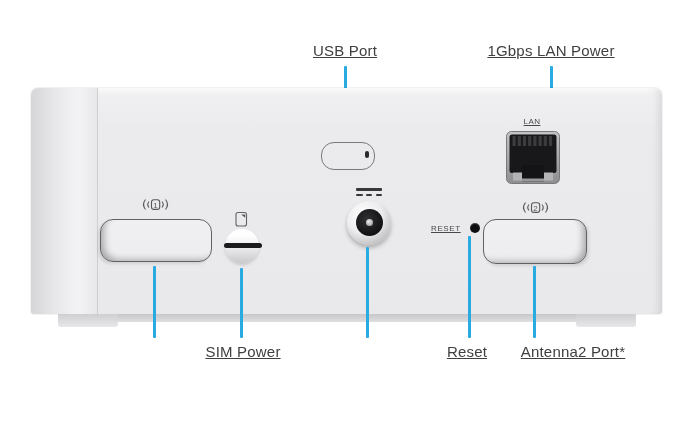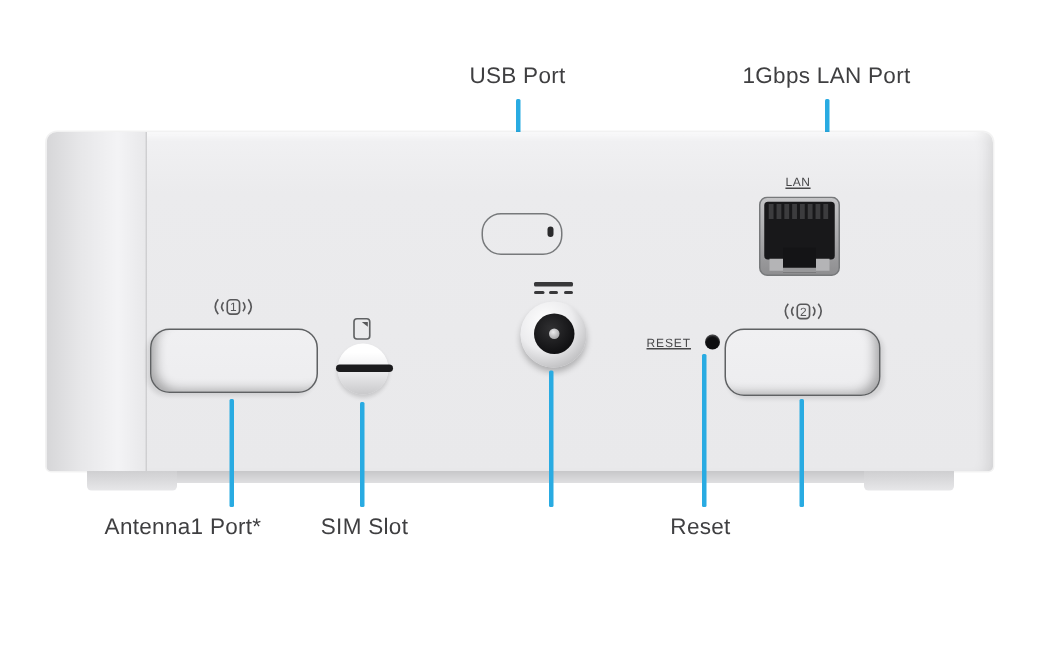--- a/index.html
+++ b/index.html
@@ -2,21 +2,21 @@
 <html style="--accent: #29ABE2; --label-text: #3F3F41; --device-text: #48484A;"><head>
 <meta charset="utf-8">
 <style>
   html,body{margin:0;padding:0;background:#ffffff;}
   .canvas{
     position:relative;width:693px;height:436px;background:#ffffff;overflow:hidden;
     font-family:"Liberation Sans",sans-serif;
   }
   .callout-label{
     position:absolute;transform:translateX(-50%);white-space:nowrap;
-    font-size:15px;color:var(--label-text,#3f3f41);letter-spacing:.2px;
+    font-size:15px;color:var(--label-text,#3f3f41);letter-spacing:.2px;text-decoration:underline;
   }
   .leader{position:absolute;width:3px;background:var(--accent,#29ABE2);border-radius:1px;}
 
   
   .device-body{
     position:absolute;left:31px;top:88px;width:631px;height:226px;
     background:linear-gradient(180deg,#f1f1f3 0%,#ebebed 18%,#e9e9eb 100%);
     border-radius:7px 7px 3px 3px;
     box-shadow:0 0 0 1px rgba(0,0,0,0.05), inset -9px 0 10px -7px rgba(0,0,0,0.12), inset 0 8px 6px -6px rgba(255,255,255,0.9);
   }
@@ -93,21 +93,21 @@
   .usb-notch{
     position:absolute;left:365px;top:151px;width:4px;height:7px;border-radius:2px;background:#2a2a2c;
   }
 </style>
 </head>
 <body>
 
 <div class="canvas">
 
   <div class="callout-label" style="left:345px;top:42px;">USB Port</div>
-  <div class="callout-label" style="left:551px;top:42px;">1Gbps LAN Port</div>
+  <div class="callout-label" style="left:551px;top:42px;">1Gbps LAN Power</div>
 
   <div class="leader" style="left:344px;top:66px;height:69px;"></div>
   <div class="leader" style="left:550px;top:66px;height:46px;"></div>
 
   <div class="device-body">
     <div class="device-left-face"></div>
   </div>
   <div class="base-strip"></div>
   <div class="foot" style="left:58px;"></div>
   <div class="foot" style="left:576px;"></div>
@@ -177,17 +177,17 @@
     <rect x="16" y="34" width="22" height="16.5" fill="#141416"></rect>
     <rect x="16" y="47.5" width="22" height="3" fill="#98989a"></rect>
   </svg>
 
   <div class="leader" style="left:153px;top:266px;height:72px;"></div>
   <div class="leader" style="left:240px;top:268px;height:70px;"></div>
   <div class="leader" style="left:366px;top:247px;height:91px;"></div>
   <div class="leader" style="left:468px;top:236px;height:102px;"></div>
   <div class="leader" style="left:533px;top:266px;height:72px;"></div>
 
-  <div class="callout-label" style="left:122px;top:343px;">Antenna1 Port*</div>
-  <div class="callout-label" style="left:243px;top:343px;">SIM Slot</div>
+  <div class="callout-label" style="left:243px;top:343px;">SIM Power</div>
   <div class="callout-label" style="left:467px;top:343px;">Reset</div>
+  <div class="callout-label" style="left:573px;top:343px;">Antenna2 Port*</div>
 
 </div>
 
 </body></html>

